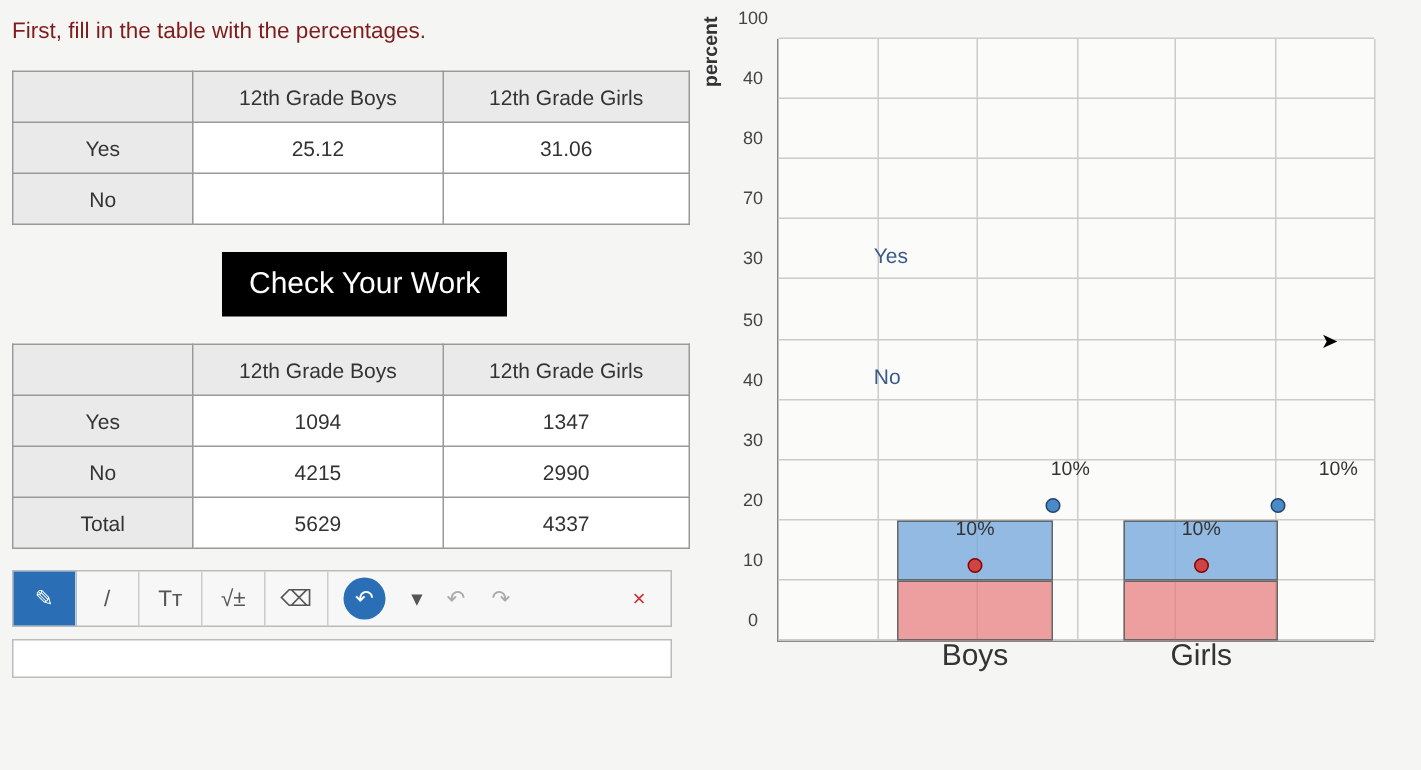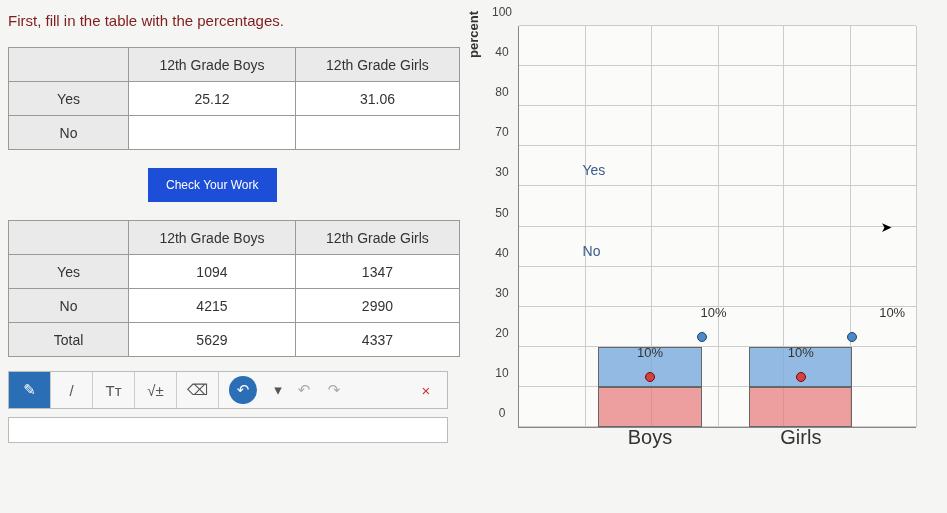--- a/index.html
+++ b/index.html
@@ -40,25 +40,25 @@
   }
   th {
     background: #eaeaea;
     font-weight: normal;
   }
   .rowhead {
     background: #eaeaea;
     width: 120px;
   }
   .check-btn {
-    background: #1d4ed8;
+    background: #000000;
     color: #fff;
     border: none;
     padding: 10px 18px;
-    font-size: 12px;
+    font-size: 20px;
     margin: 18px 0 18px 140px;
     cursor: pointer;
   }
   .toolbar {
     display: flex;
     align-items: center;
     gap: 0;
     margin-top: 14px;
     border: 1px solid #bbb;
     background: #f7f7f7;

